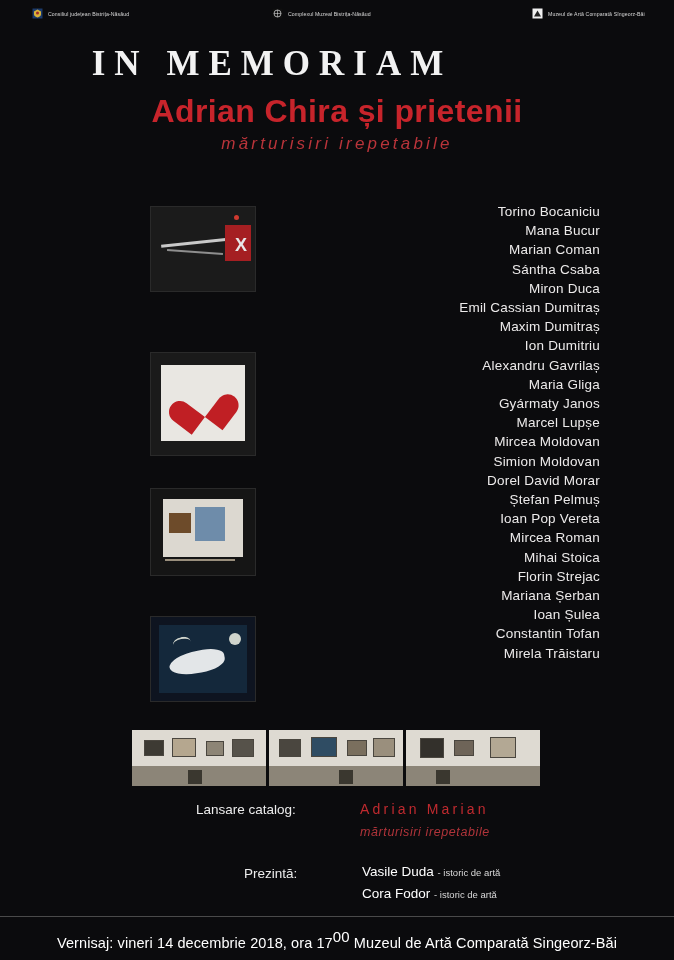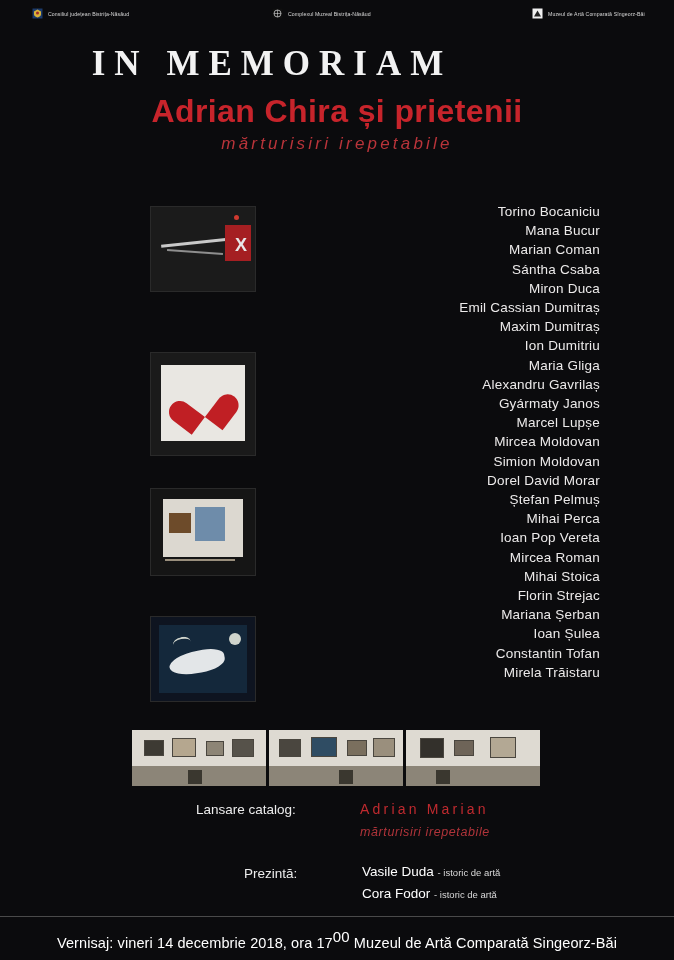--- a/index.html
+++ b/index.html
@@ -325,29 +325,28 @@
 
   <div class="artists">
     <div class="artist">Torino Bocaniciu</div>
     <div class="artist">Mana Bucur</div>
     <div class="artist">Marian Coman</div>
     <div class="artist">Sántha Csaba</div>
     <div class="artist">Miron Duca</div>
     <div class="artist">Emil Cassian Dumitraș</div>
     <div class="artist">Maxim Dumitraș</div>
     <div class="artist">Ion Dumitriu</div>
+    <div class="artist">Alexandru Gavrilaș</div>
     <div class="artist">Maria Gliga</div>
-    <div class="artist">Alexandru Gavrilaș</div>
     <div class="artist">Gyármaty Janos</div>
     <div class="artist">Marcel Lupșe</div>
     <div class="artist">Mircea Moldovan</div>
     <div class="artist">Simion Moldovan</div>
     <div class="artist">Dorel David Morar</div>
     <div class="artist">Ștefan Pelmuș</div>
-    <div class="artist">Mihai Perca</div>
     <div class="artist">Ioan Pop Vereta</div>
     <div class="artist">Mircea Roman</div>
     <div class="artist">Mihai Stoica</div>
     <div class="artist">Florin Strejac</div>
     <div class="artist">Mariana Șerban</div>
     <div class="artist">Ioan Șulea</div>
     <div class="artist">Constantin Tofan</div>
     <div class="artist">Mirela Trăistaru</div>
   </div>
 

